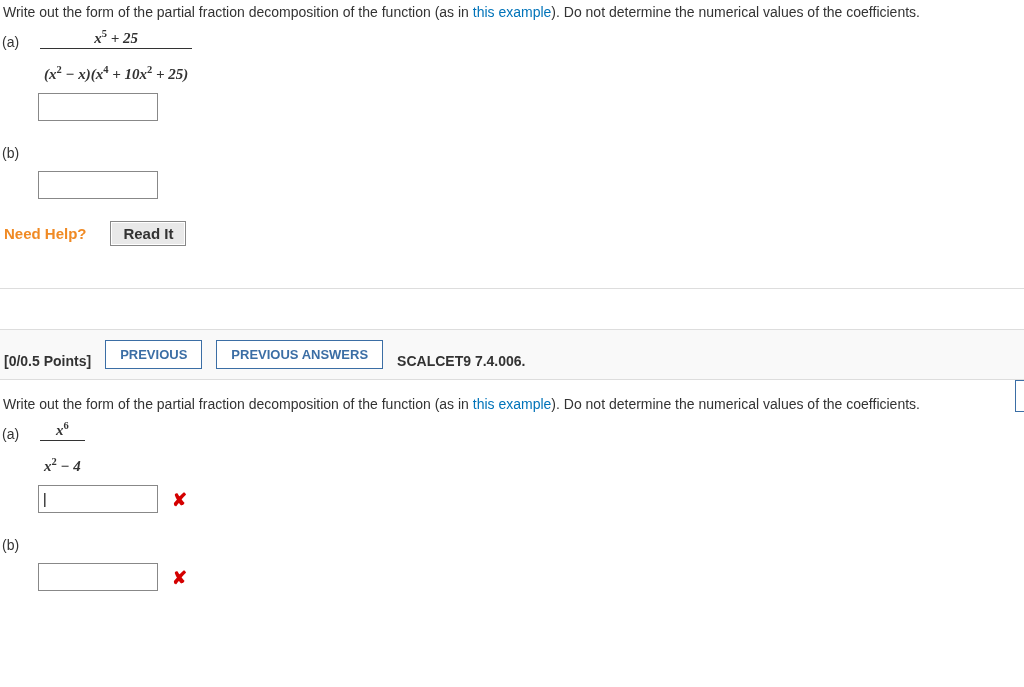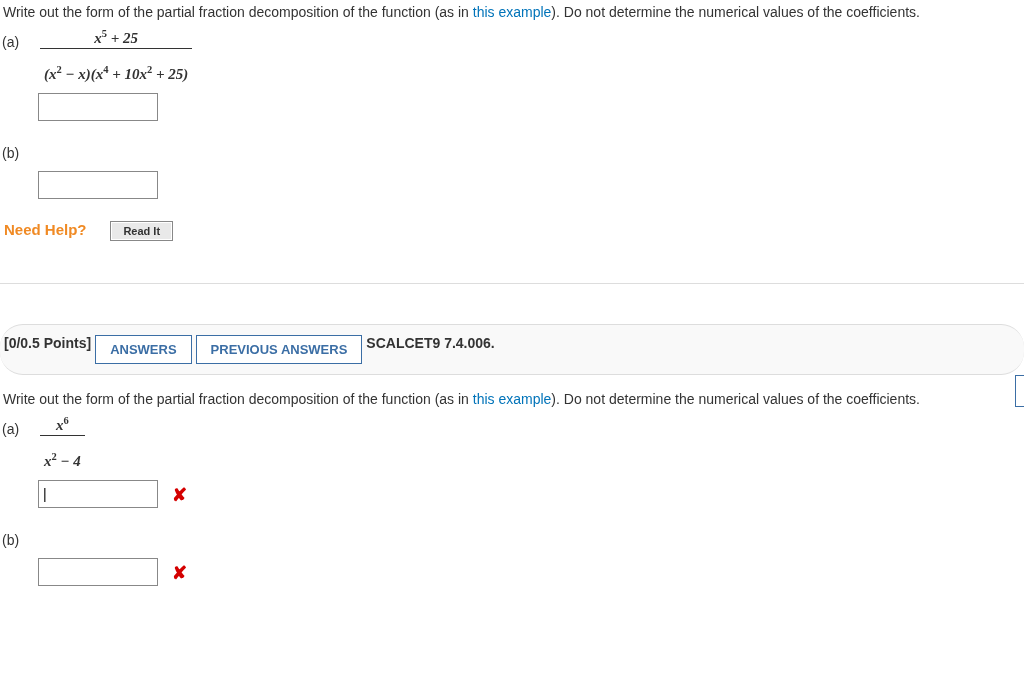--- a/index.html
+++ b/index.html
@@ -79,40 +79,39 @@
   .need-help-label {
     color: #f08a24;
     font-weight: bold;
     font-size: 15px;
     margin-right: 20px;
   }
   .readit-btn {
     display: inline-block;
     border: 1px solid #888;
     background: #e9e9e9;
-    font-size: 11px;
+    font-size: 15px;
     font-weight: bold;
     padding: 3px 12px;
     box-shadow: inset 0 0 0 1px #fff;
     cursor: pointer;
   }
   .divider {
     border-top: 1px solid #ddd;
     margin: 18px 0 0 0;
   }
   .q-header {
     background: #f9f9f9;
     border-top: 1px solid #ddd;
     border-bottom: 1px solid #ddd;
     padding: 10px 4px;
     margin-top: 40px;
     display: flex;
-    align-items: flex-start;
-    gap: 4px;
-    border-radius: 23px;
+    align-items: flex-end;
+    gap: 14px;
   }
   .points {
     font-weight: bold;
     color: #333;
     font-size: 14px;
   }
   .h-btn {
     border: 1px solid #3b6ea5;
     background: #fff;
     color: #3b6ea5;
@@ -170,21 +169,21 @@
     <span class="need-help-label">Need Help?</span>
     <span class="readit-btn">Read It</span>
   </div>
 </div>
 
 <div class="divider"></div>
 
 <div class="q-header-wrap">
   <div class="q-header">
     <span class="points">[0/0.5 Points]</span>
-    <span class="h-btn">ANSWERS</span>
+    <span class="h-btn">PREVIOUS</span>
     <span class="h-btn">PREVIOUS ANSWERS</span>
     <span class="source">SCALCET9 7.4.006.</span>
   </div>
   <div class="edge-btn"></div>
 </div>
 
 <div class="question" style="padding-top:12px;">
   <div class="prompt">
     <span>Write out the form of the partial fraction decomposition of the function (as in </span><span class="link">this example</span><span>). Do not determine the numerical values of the coefficients.</span>
   </div>

